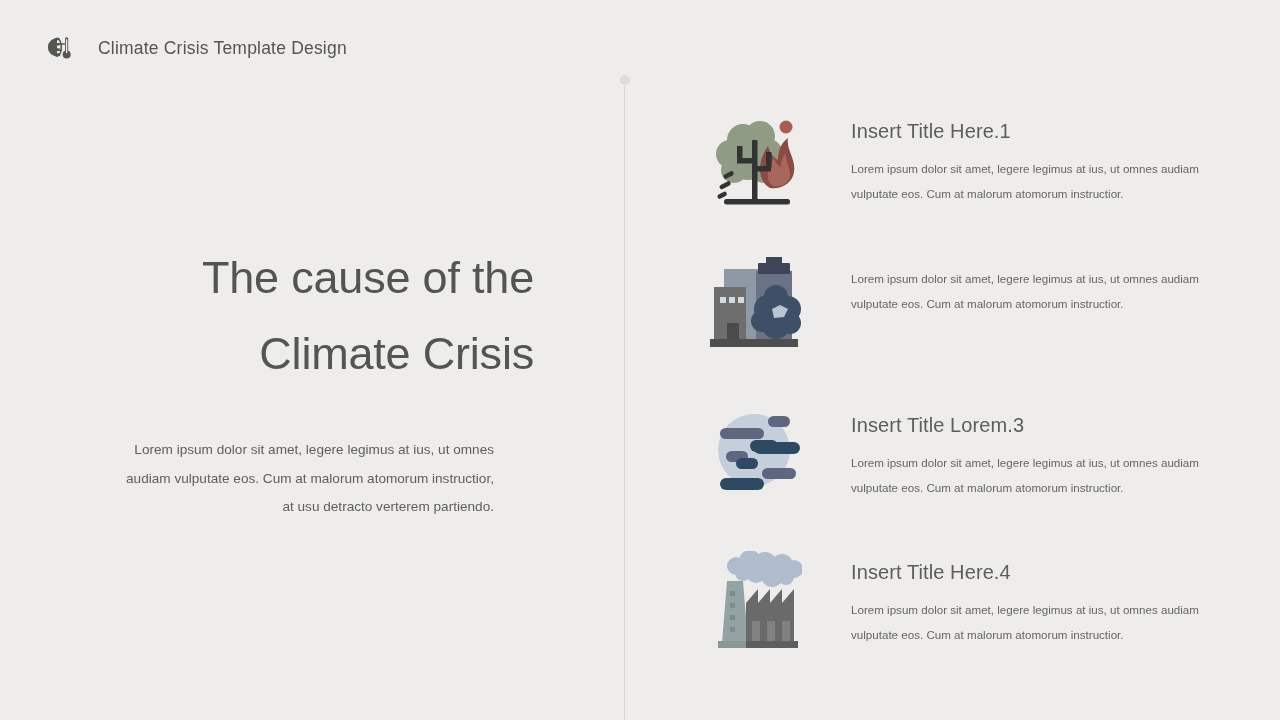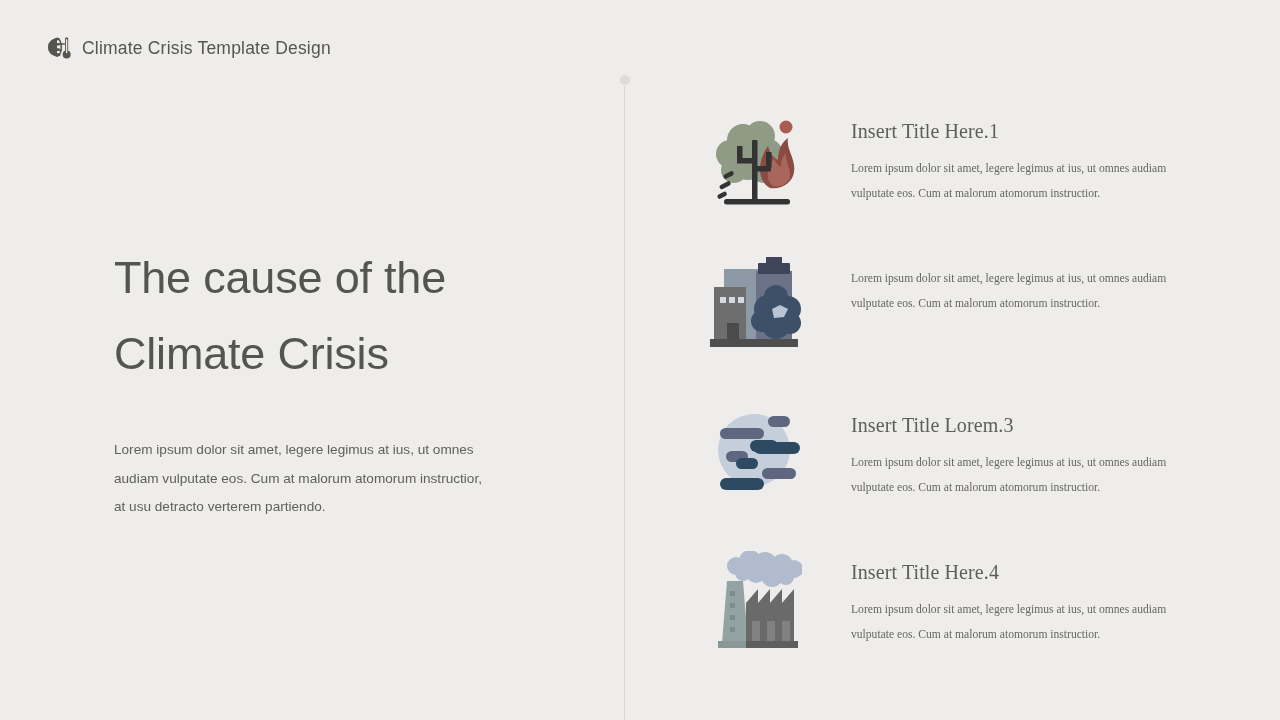--- a/index.html
+++ b/index.html
@@ -12,21 +12,21 @@
     font-family: "Liberation Sans", sans-serif;
     position: relative;
   }
 
   
   .header {
     position: absolute;
     left: 44px; top: 33px;
     display: flex;
     align-items: center;
-    gap: 8px;
+    gap: 24px;
   }
   .logo-icon { width: 30px; height: 30px; display: block; }
   .header-title {
     font-size: 17.5px;
     color: #55574f;
     letter-spacing: 0.2px;
     white-space: nowrap;
   }
 
   
@@ -42,20 +42,21 @@
     width: 10px; height: 10px;
     border-radius: 50%;
     background: #dedcd8;
   }
 
   
   .left-panel {
     position: absolute;
     left: 114px; top: 240px;
     width: 420px;
+    text-align: right;
   }
   .main-title {
     font-size: 45px;
     font-weight: 400;
     color: #53564f;
     line-height: 1.69;
     letter-spacing: -0.2px;
   }
   .left-body {
     margin-top: 44px;
@@ -78,21 +79,21 @@
   }
   .item-icon-wrap {
     width: 100px;
     flex: 0 0 100px;
     display: flex;
     align-items: flex-start;
     justify-content: center;
     padding-top: 6px;
   }
   .item-icon { display: block; }
-  .item-text { padding-top: 16px; padding-left: 45px; font-family: Liberation Serif, serif; }
+  .item-text { padding-top: 16px; padding-left: 45px; }
   .item-title {
     font-size: 20px;
     color: #5c5f57;
     font-weight: 400;
     letter-spacing: 0.1px;
     margin-bottom: 14px;
   }
   .item-body {
     font-size: 11.6px;
     color: #65675f;

